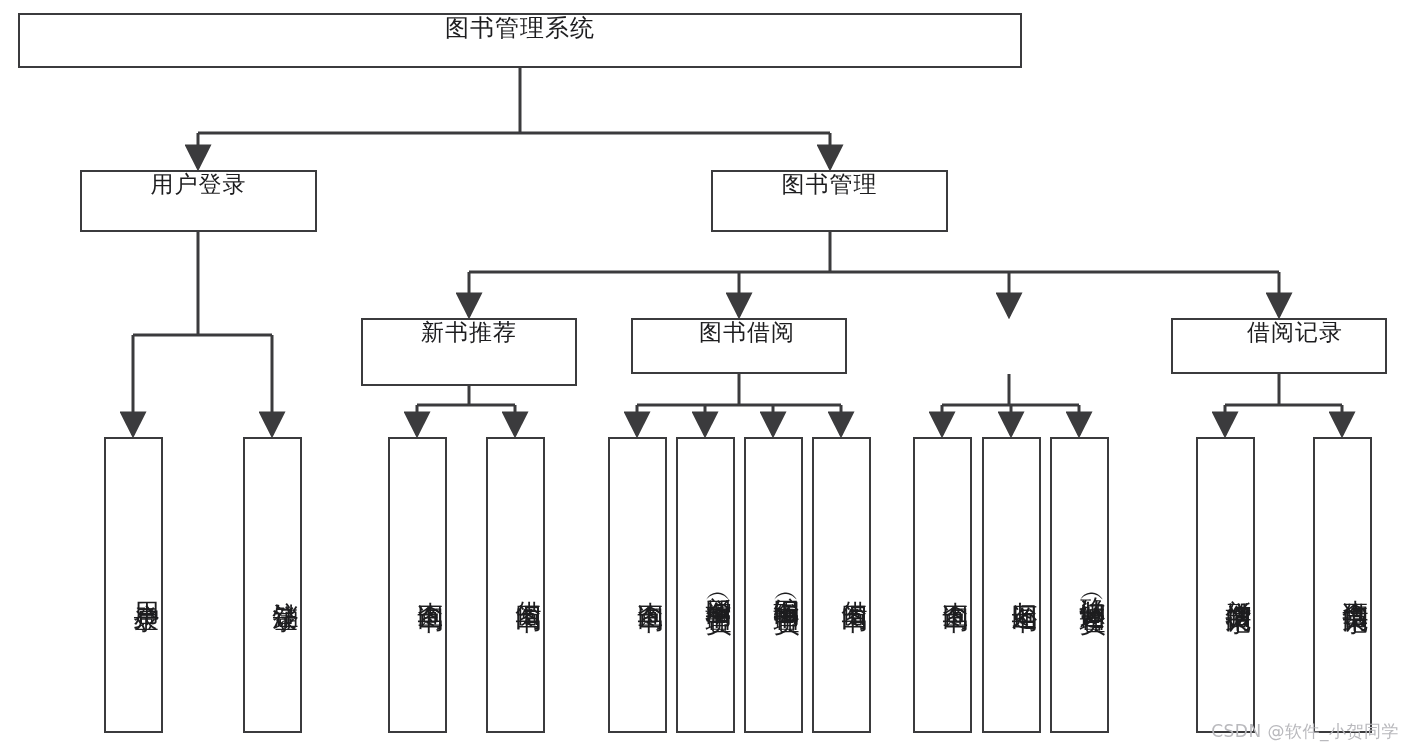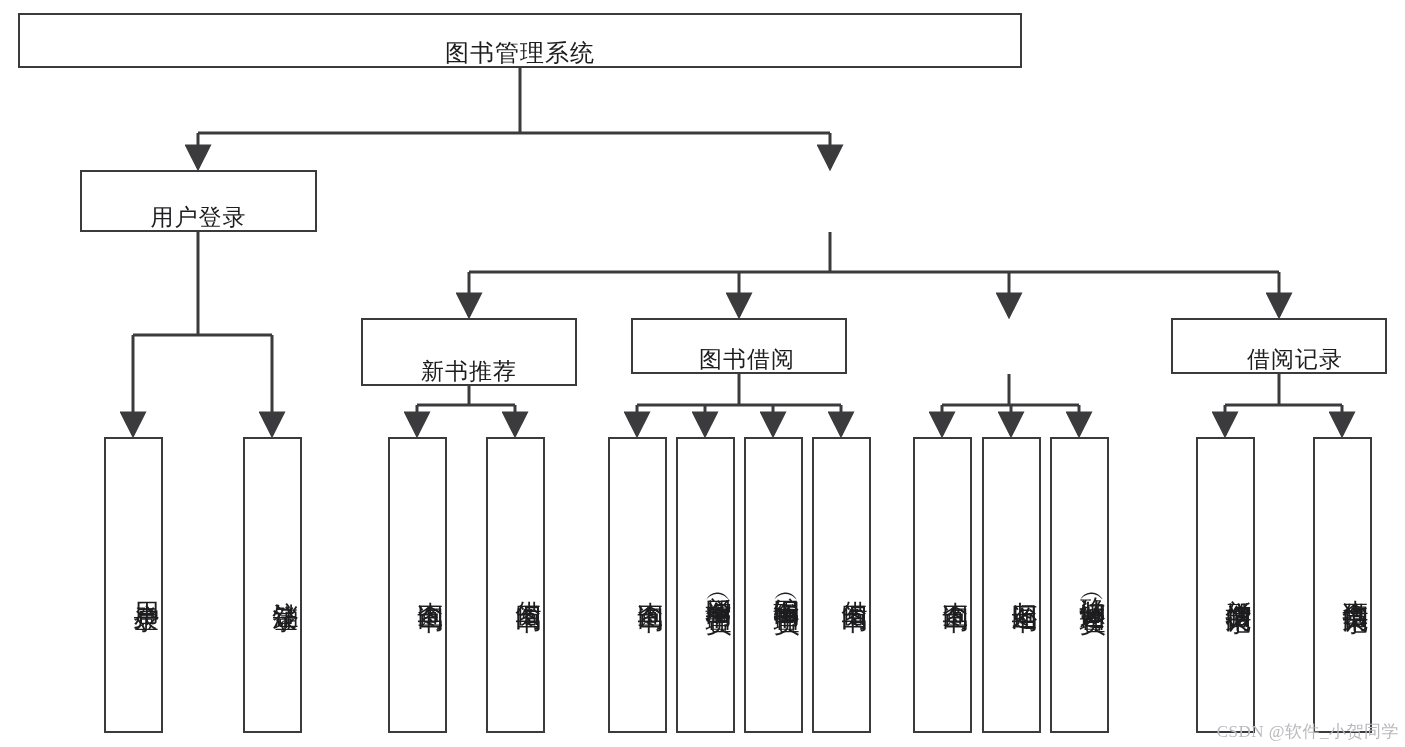--- a/index.html
+++ b/index.html
@@ -25,21 +25,21 @@
     width: 1405px;
     height: 747px;
     pointer-events: none;
   }
   .node {
     position: absolute;
     box-sizing: border-box;
     background: #ffffff;
     border: 2px solid #3b3b3d;
     display: flex;
-    align-items: flex-end;
+    align-items: flex-start;
     justify-content: center;
     color: #1d1d1f;
   }
   .node.horiz {
     font-size: 23px;
     letter-spacing: 1px;
     line-height: 1.1;
   }
   .node.root {
     font-size: 24px;
@@ -61,21 +61,20 @@
     text-orientation: upright;
   }
   .watermark {
     position: absolute;
     right: 6px;
     bottom: 4px;
     font-size: 17px;
     color: #b9b9bd;
     letter-spacing: 0.5px;
     white-space: nowrap;
-    font-family: Liberation Serif, serif;
   }
 </style>
 </head>
 <body>
 
 <div id="canvas">
 
   <svg id="edges" viewBox="0 0 1405 747" width="1405" height="747" xmlns="http://www.w3.org/2000/svg">
     <defs>
       <marker id="arrow" viewBox="0 0 12 12" refX="10.5" refY="6" markerWidth="9" markerHeight="9" orient="auto-start-reverse">
@@ -126,20 +125,23 @@
     </g>
   </svg>
 
   <div class="node horiz root" style="left:18px;top:13px;width:1004px;height:55px;">
     <span>图书管理系统</span>
   </div>
 
   <div class="node horiz" style="left:80px;top:170px;width:237px;height:62px;">
     <span>用户登录</span>
   </div>
+  <div class="node horiz" style="left:711px;top:170px;width:237px;height:62px;">
+    <span>图书管理</span>
+  </div>
 
   <div class="node horiz" style="left:361px;top:318px;width:216px;height:68px;">
     <span>新书推荐</span>
   </div>
   <div class="node horiz" style="left:631px;top:318px;width:216px;height:56px;padding-left:16px;">
     <span>图书借阅</span>
   </div>
   <div class="node horiz" style="left:1171px;top:318px;width:216px;height:56px;padding-left:32px;">
     <span>借阅记录</span>
   </div>

